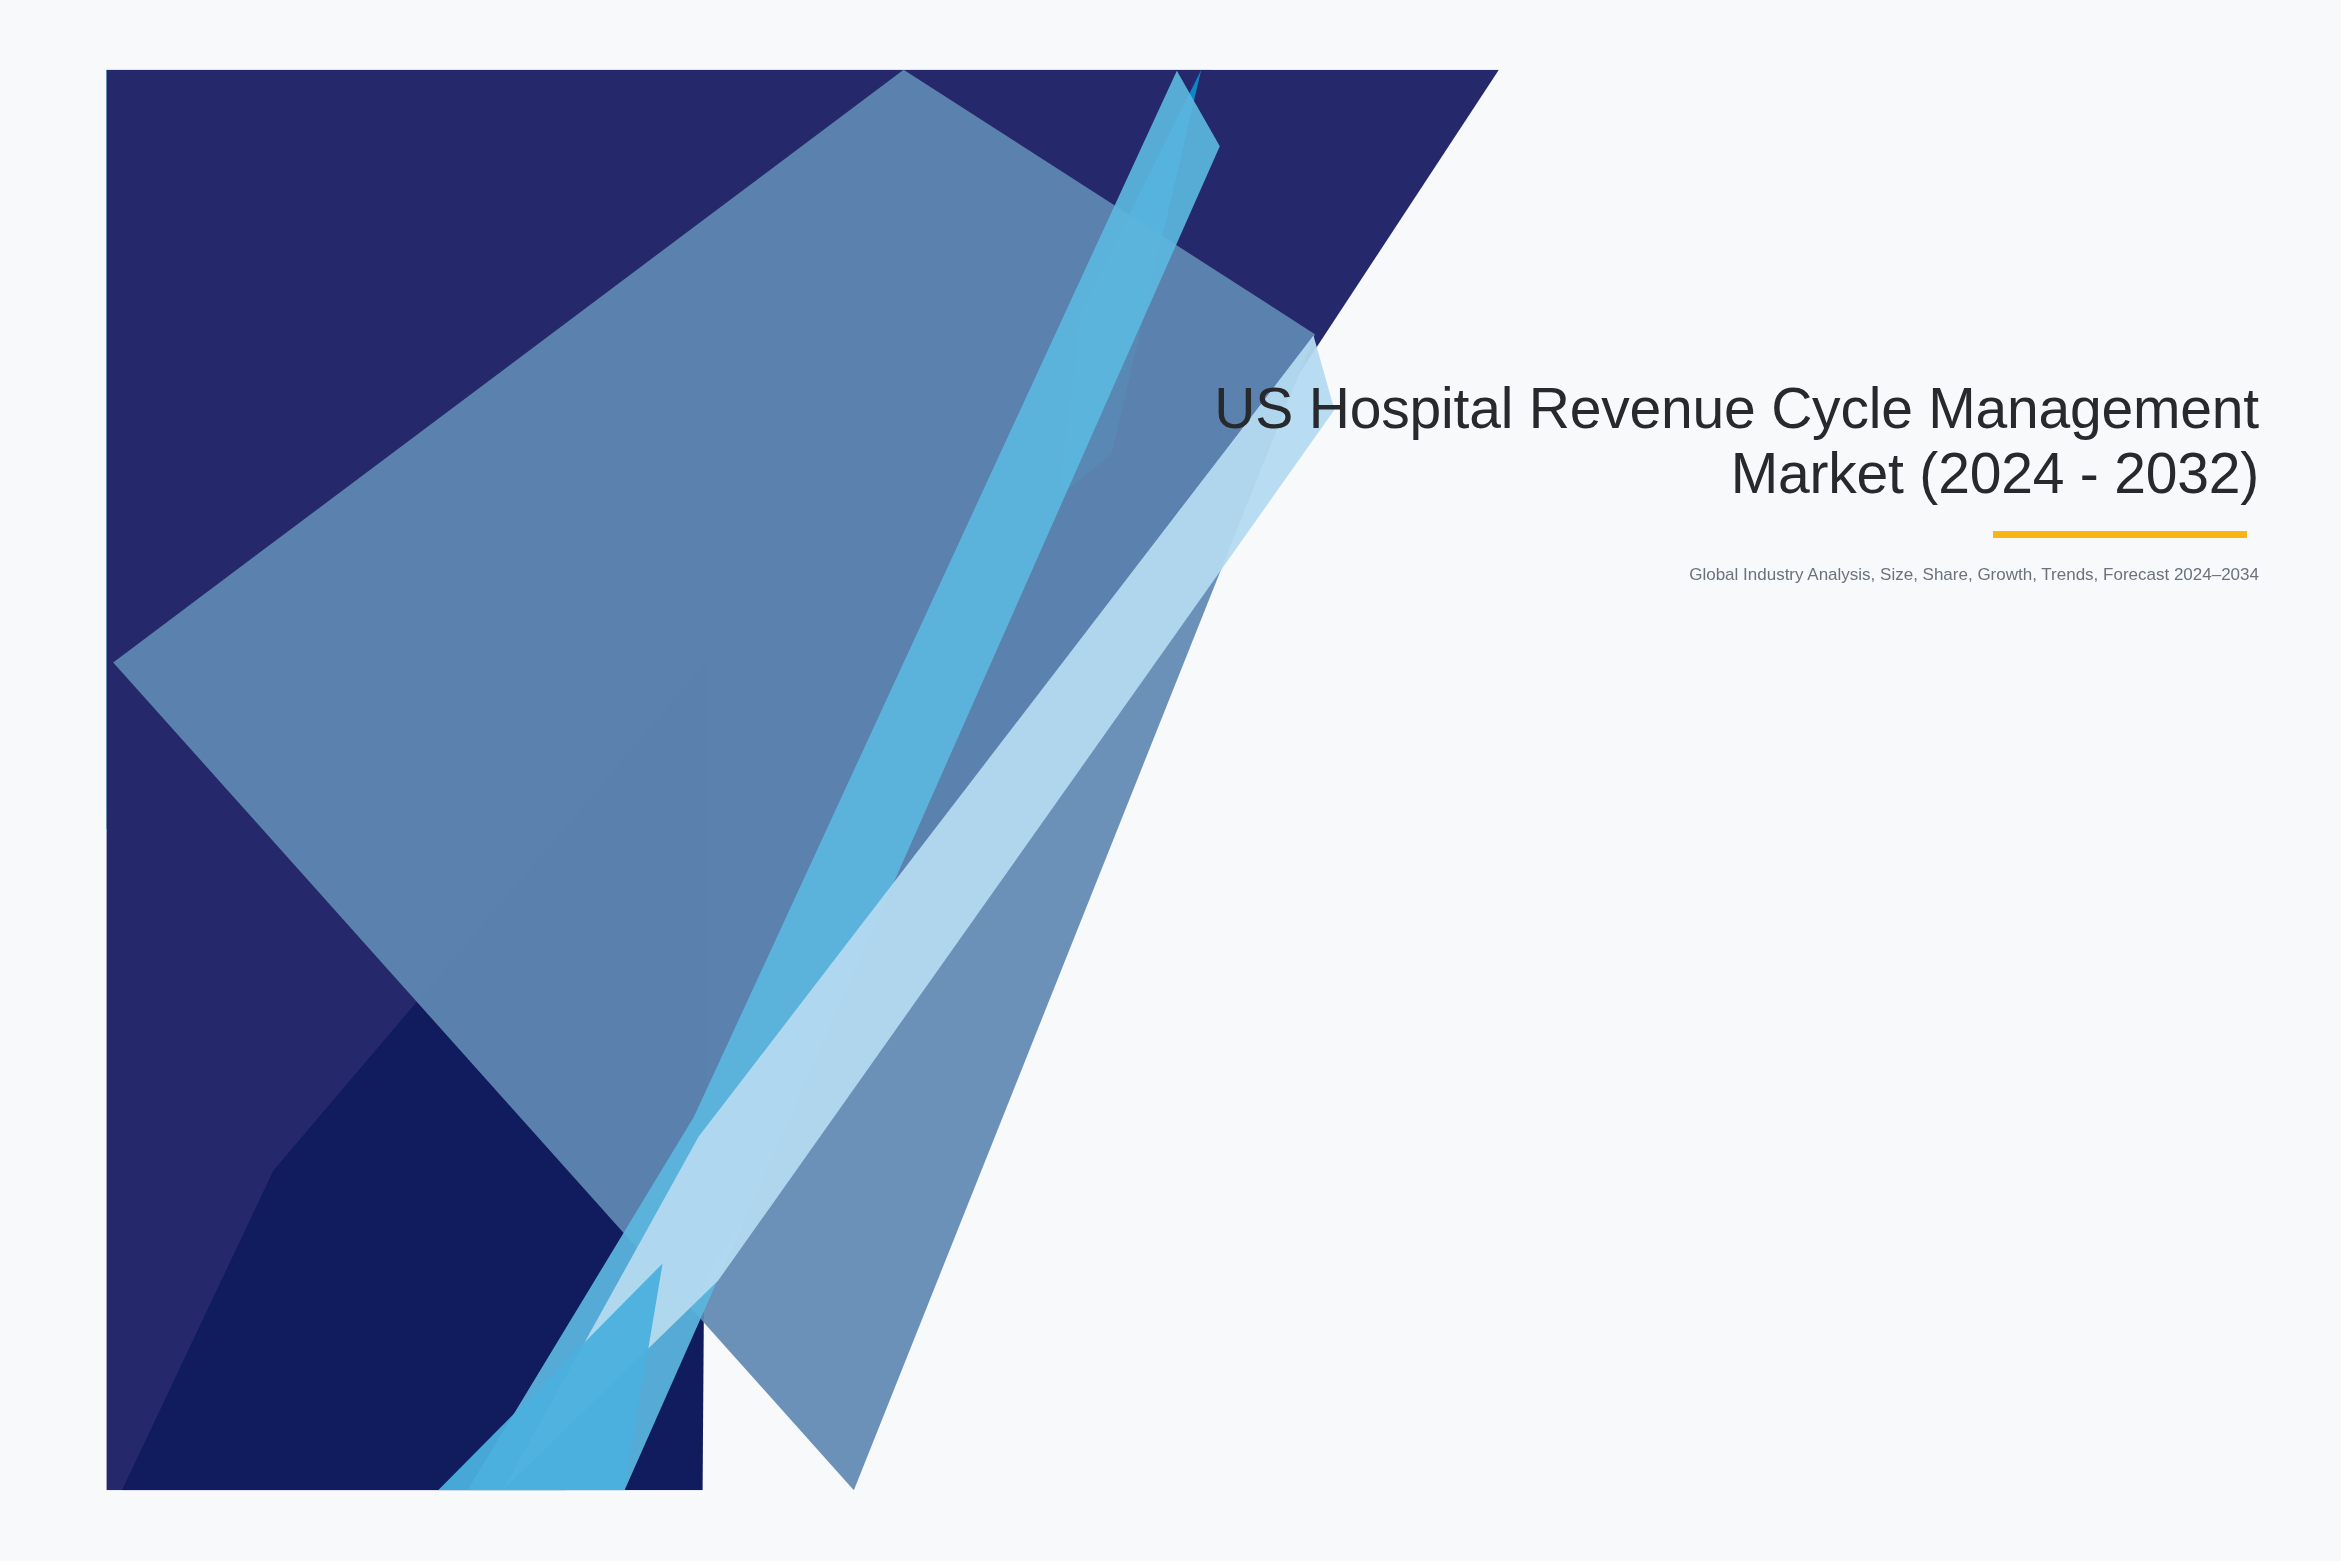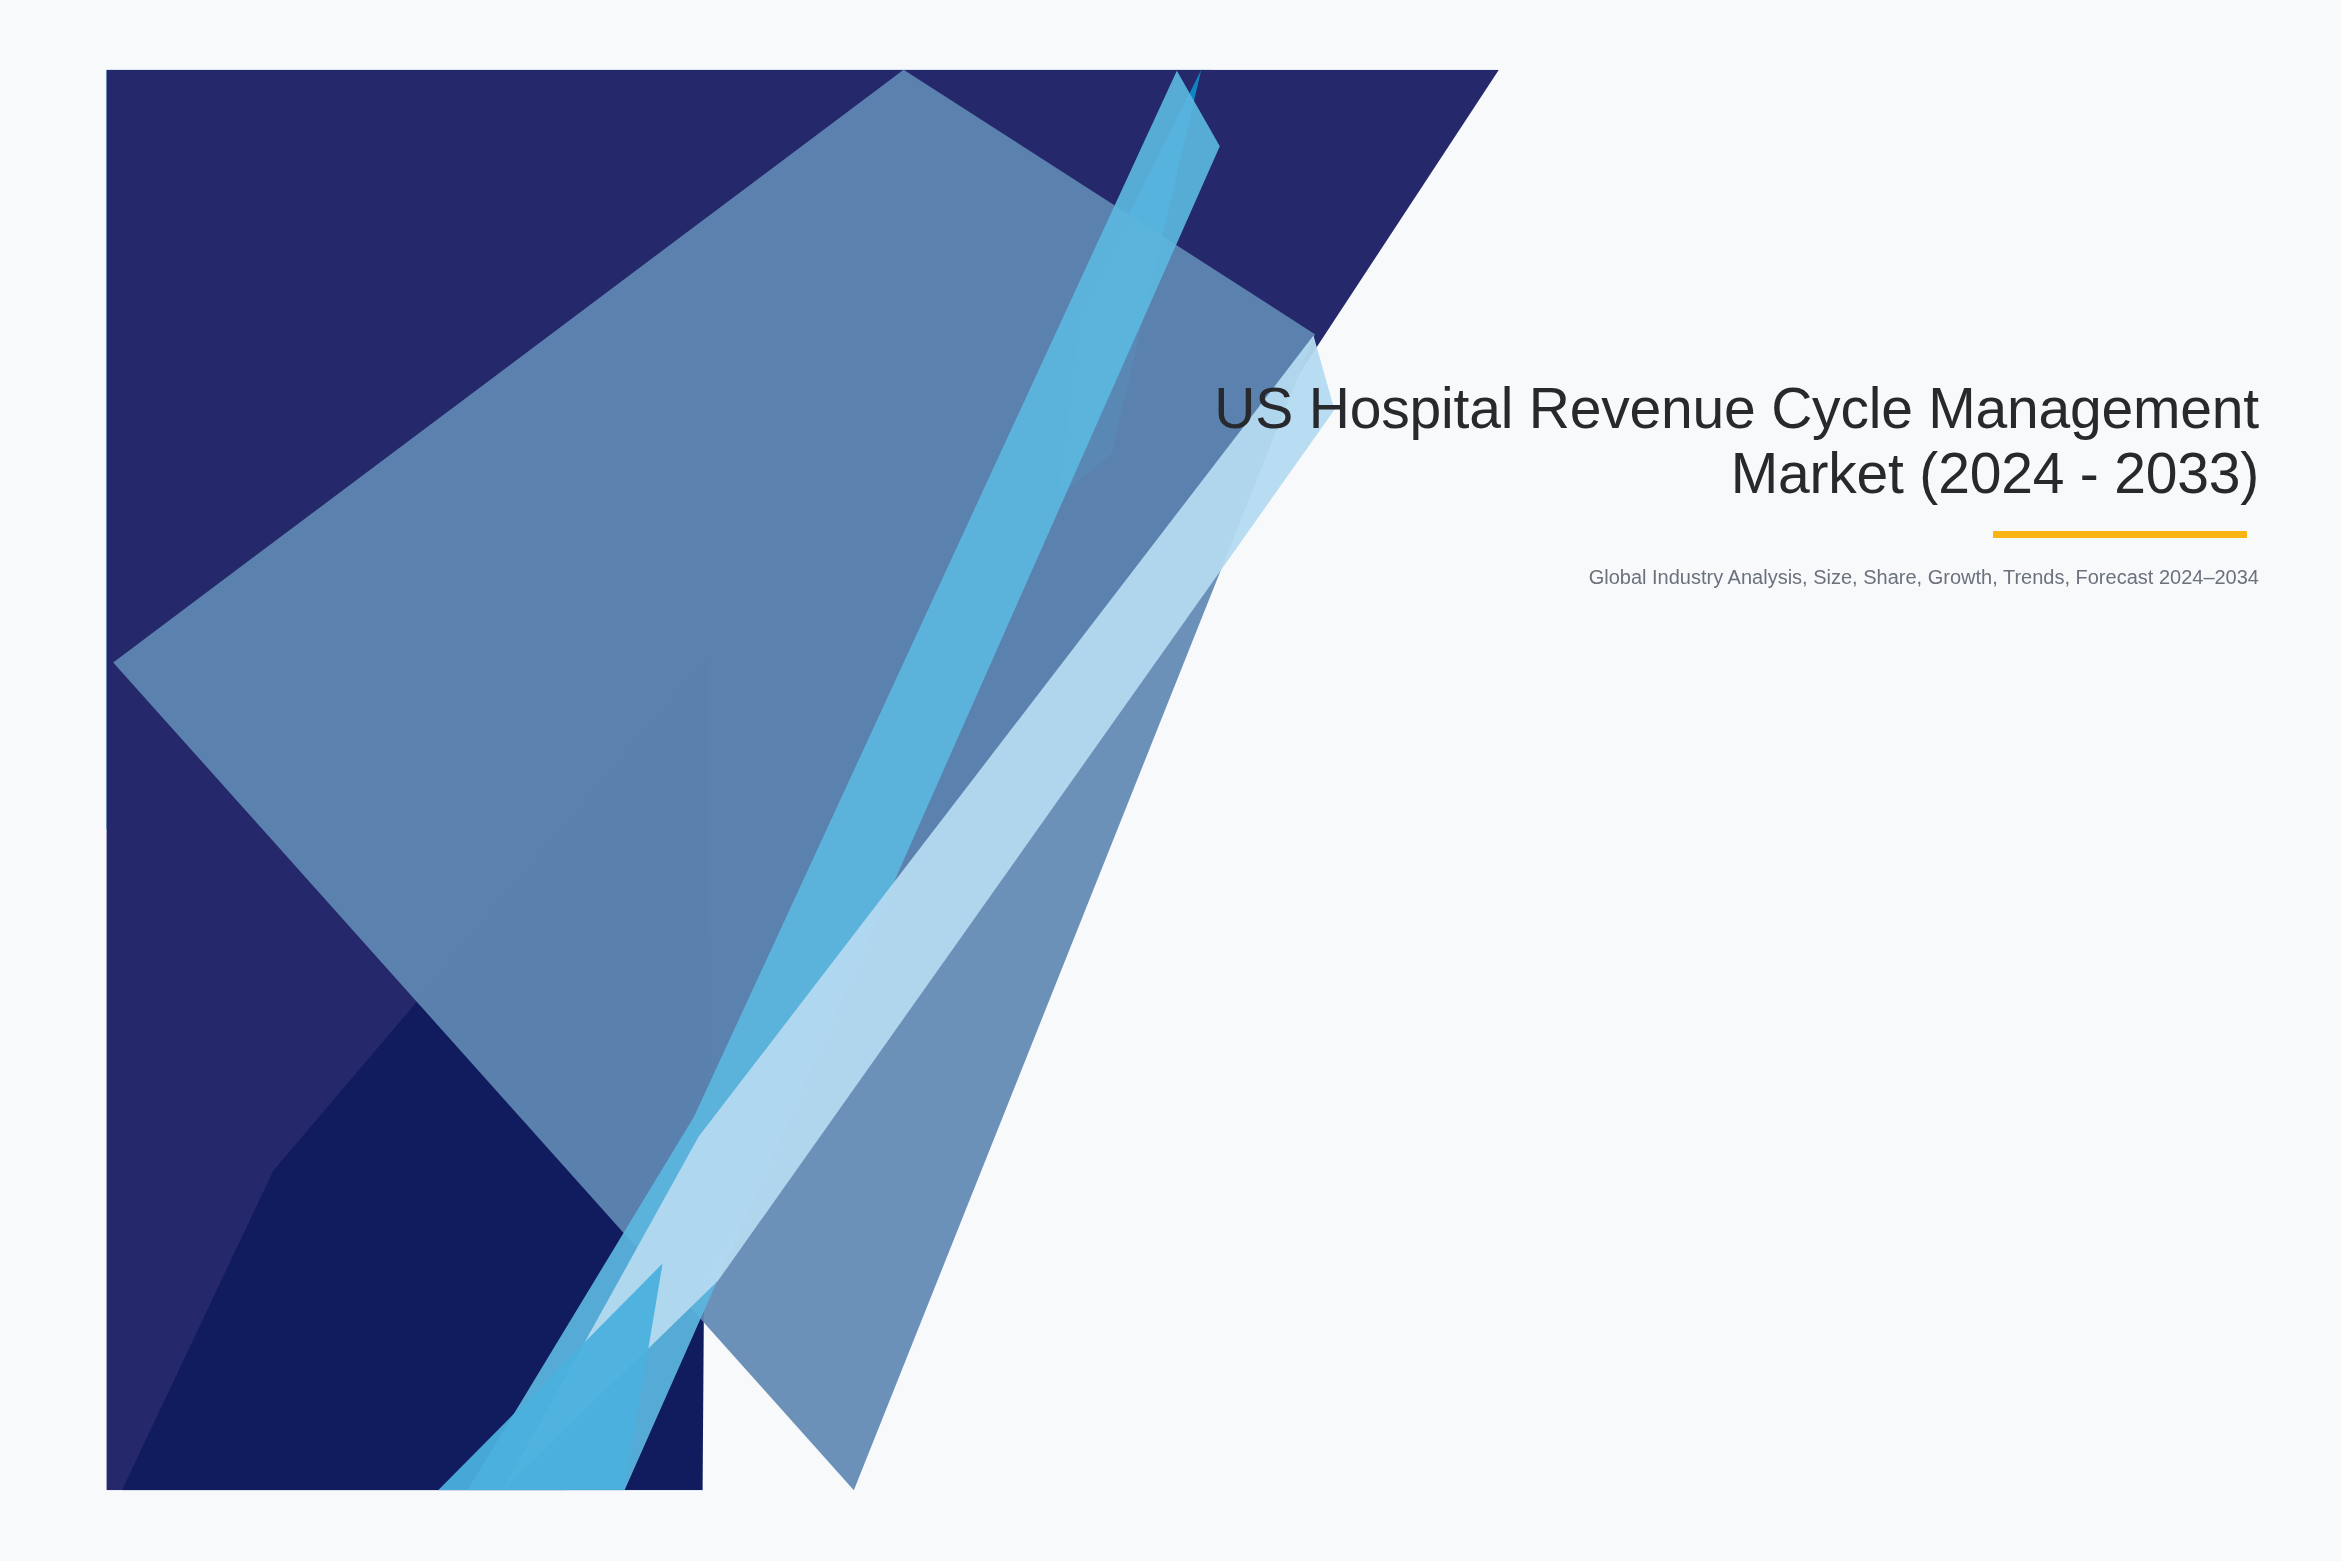--- a/index.html
+++ b/index.html
@@ -64,21 +64,21 @@
     font-size: 57px;
     line-height: 1.14;
     font-weight: 400;
     letter-spacing: -0.2px;
     color: #27292d;
     font-family: "Liberation Sans", sans-serif;
   }
 
   #page-subtitle {
     margin: 58px 0 0 0;
-    font-size: 20px;
+    font-size: 17px;
     line-height: 1.32;
     font-weight: 400;
     color: #6b727c;
     font-family: "Liberation Sans", sans-serif;
   }
 </style>
 </head>
 <body>
 
 <div id="cover">
@@ -107,19 +107,19 @@
 
       <polygon fill="#b4daf0" fill-opacity="0.95" points="2692,688 2735,840 1472,2625 1030,3055 1432,2330"></polygon>
 
       <polygon fill="#4bb0dd" fill-opacity="0.95" points="1358,2590 1280,3055 898,3055"></polygon>
     </g>
   </svg>
 
   <div id="text-block">
     <div id="title-wrap">
       <span id="accent-bar"></span>
-      <h1 id="page-title">US Hospital Revenue Cycle Management Market (2024 - 2033)</h1>
+      <h1 id="page-title">US Hospital Revenue Cycle Management Market (2024 - 2032)</h1>
     </div>
     <p id="page-subtitle">Global Industry Analysis, Size, Share, Growth, Trends, Forecast 2024–2034</p>
   </div>
 
 </div>
 
 
 </body></html>

